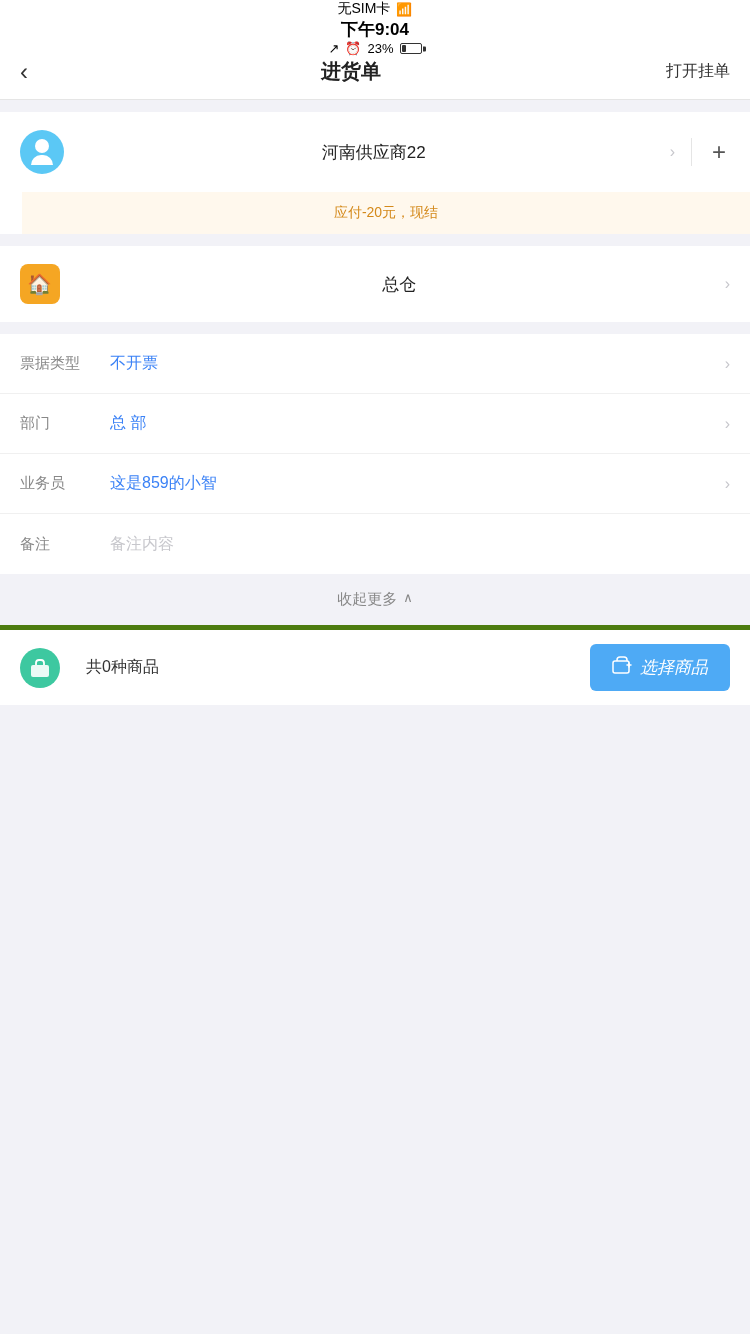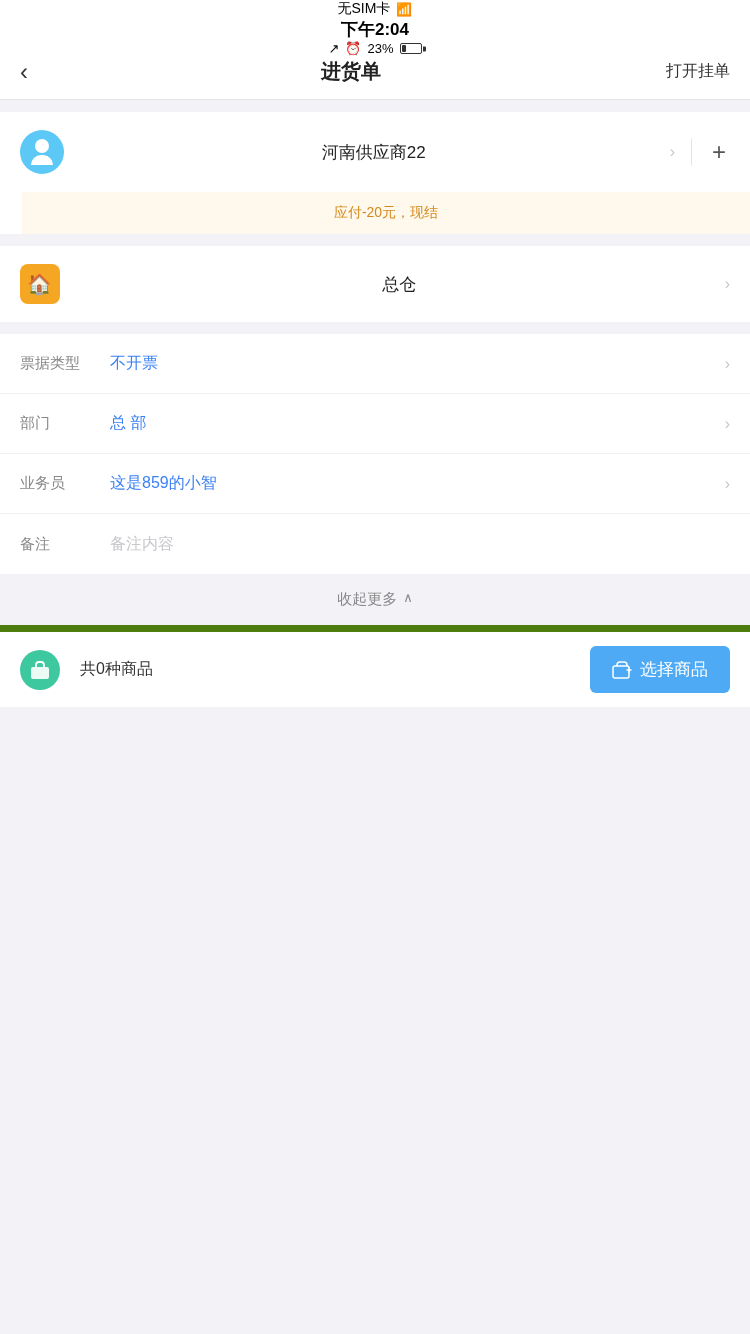--- a/index.html
+++ b/index.html
@@ -244,22 +244,22 @@
       font-size: 13px;
       color: #888;
     }
 
     
     .bottom-bar {
       background: #fff;
       display: flex;
       align-items: center;
       padding: 14px 20px;
-      gap: 20px;
-      border-top: 7px solid #4d7c0f;
+      gap: 26px;
+      border-top: 5px solid #4d7c0f;
     }
     .product-count-icon {
       width: 40px;
       height: 40px;
       border-radius: 50%;
       background: #3dc8a0;
       display: flex;
       align-items: center;
       justify-content: center;
       flex-shrink: 0;
@@ -271,41 +271,42 @@
     }
     .select-product-btn {
       background: #4eaaf5;
       color: #fff;
       border: none;
       border-radius: 6px;
       padding: 12px 22px;
       font-size: 17px;
       cursor: pointer;
       display: flex;
-      align-items: center;
+      align-items: flex-start;
       gap: 8px;
       white-space: nowrap;
+      font-style: italic;
     }
 
     
     .gray-area {
       background: #f2f2f7;
       flex: 1;
       min-height: 300px;
     }
   </style>
 </head>
 <body>
 
 <div class="status-bar">
   <div class="status-left">
     <span>无SIM卡</span>
     <span class="wifi-icon">📶</span>
   </div>
-  <div class="status-center">下午2:04</div>
+  <div class="status-center">下午9:04</div>
   <div class="status-right">
     <span>↗</span>
     <span>⏰</span>
     <span>23%</span>
     <div class="battery-icon">
       <div class="battery-fill"></div>
     </div>
   </div>
 </div>
 

